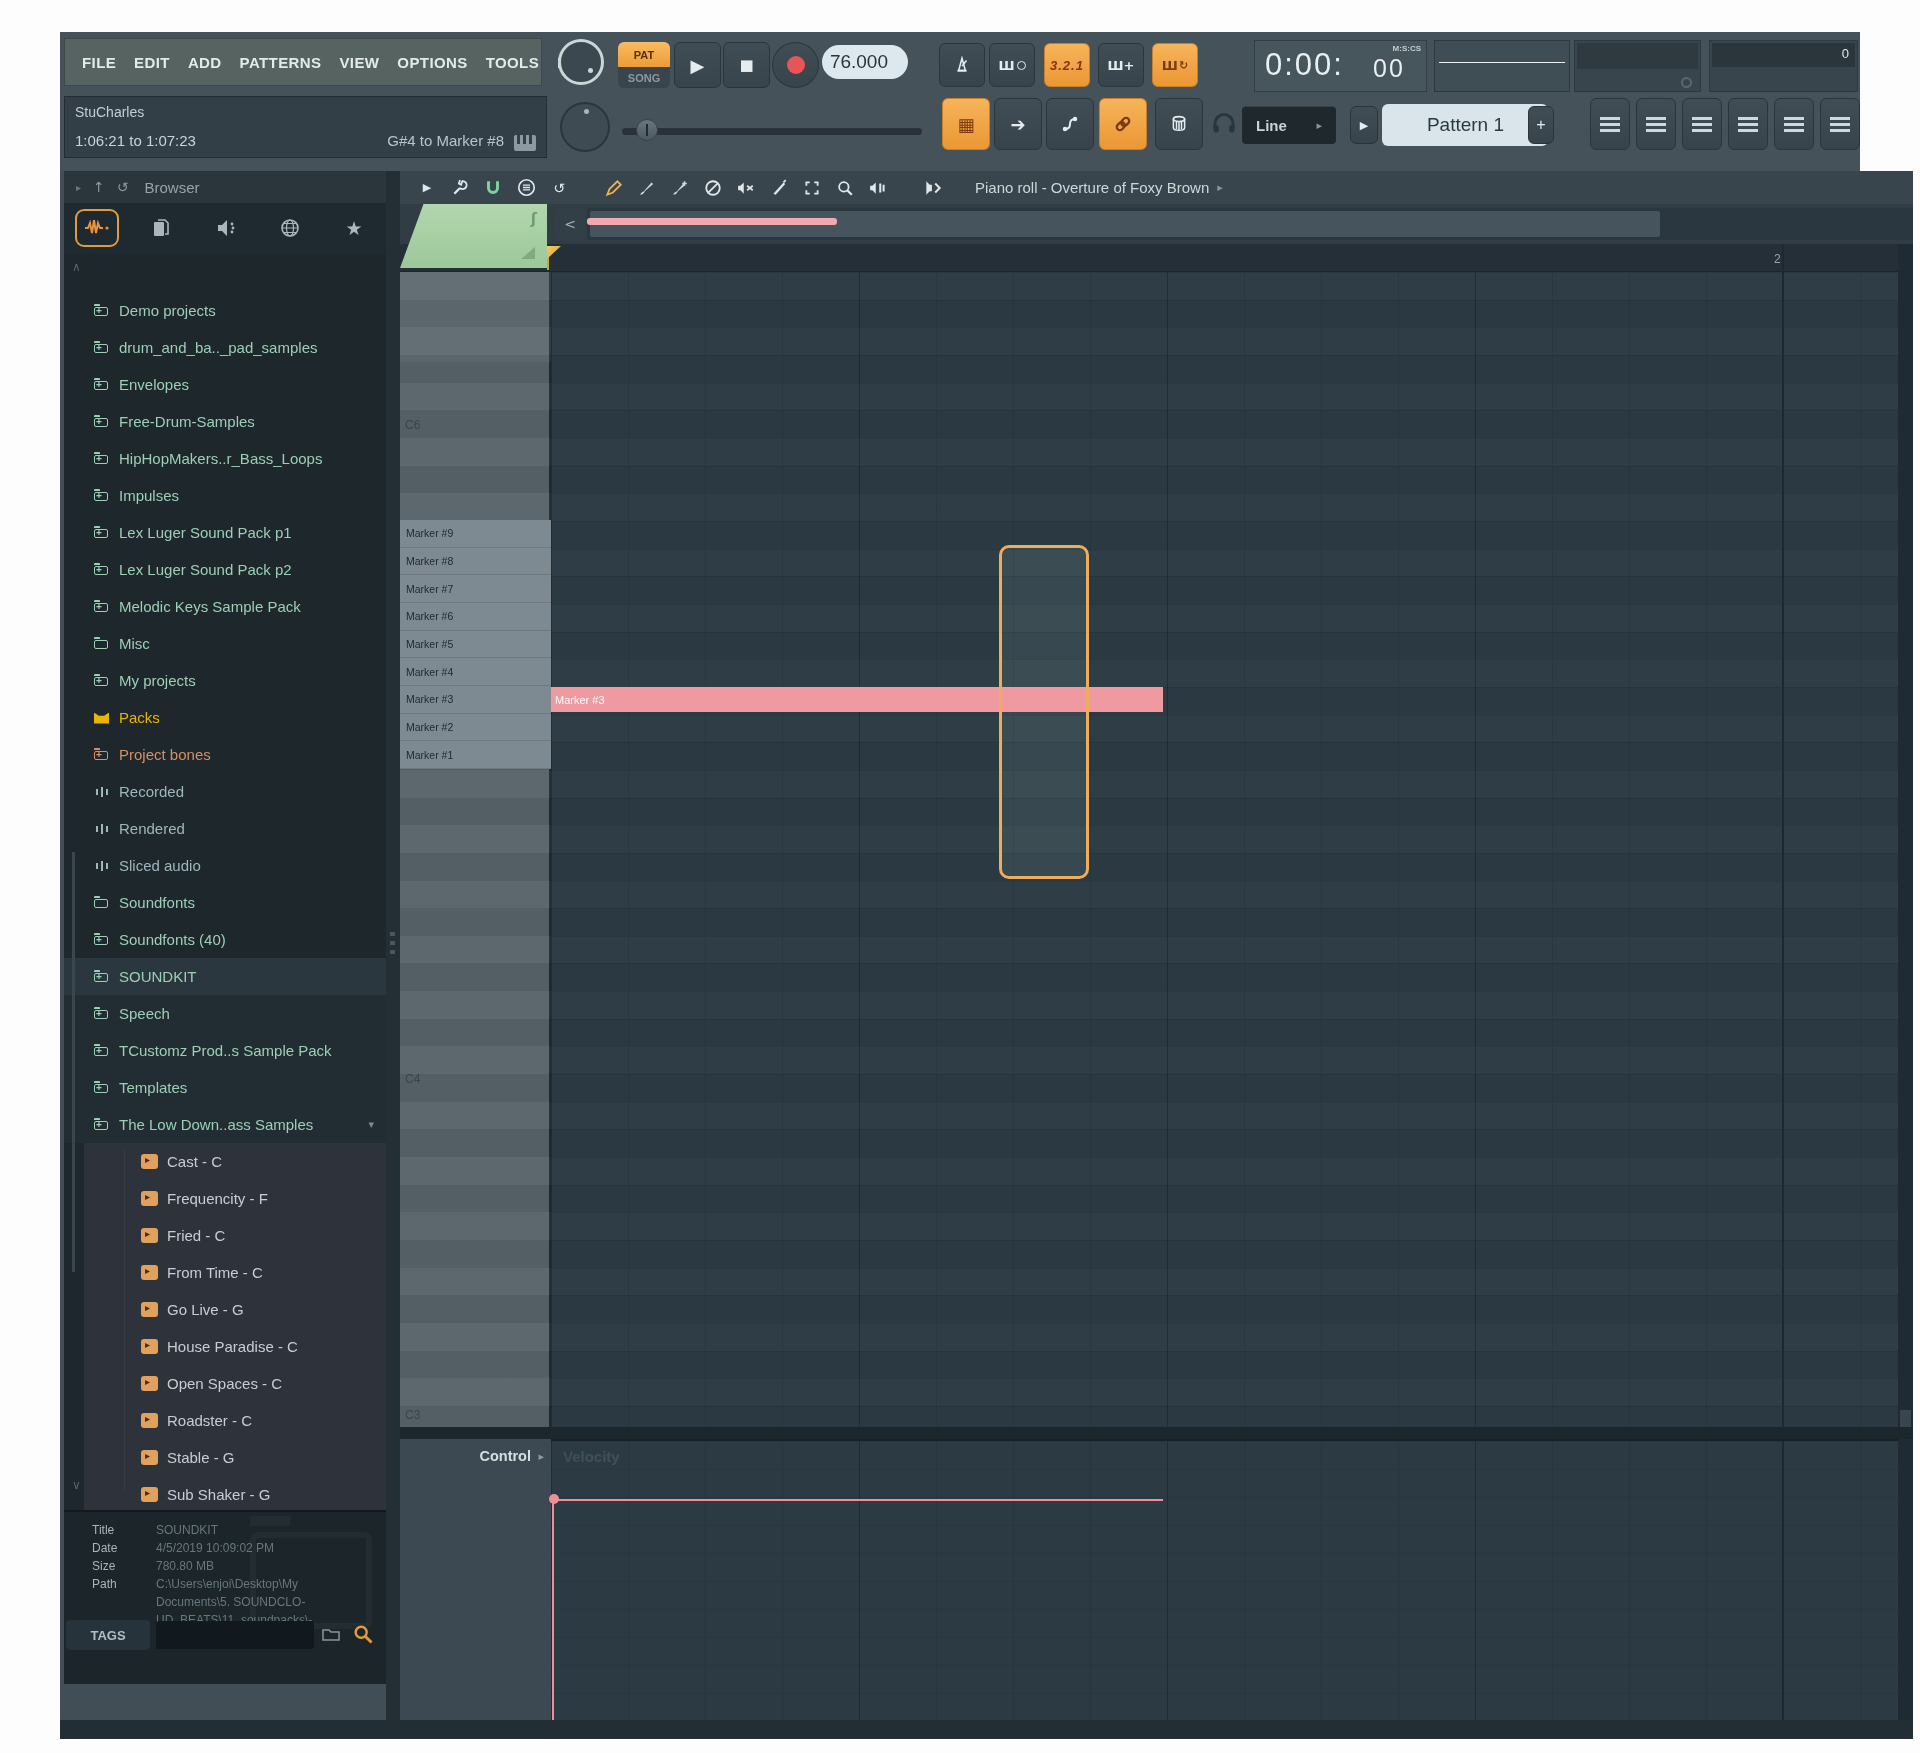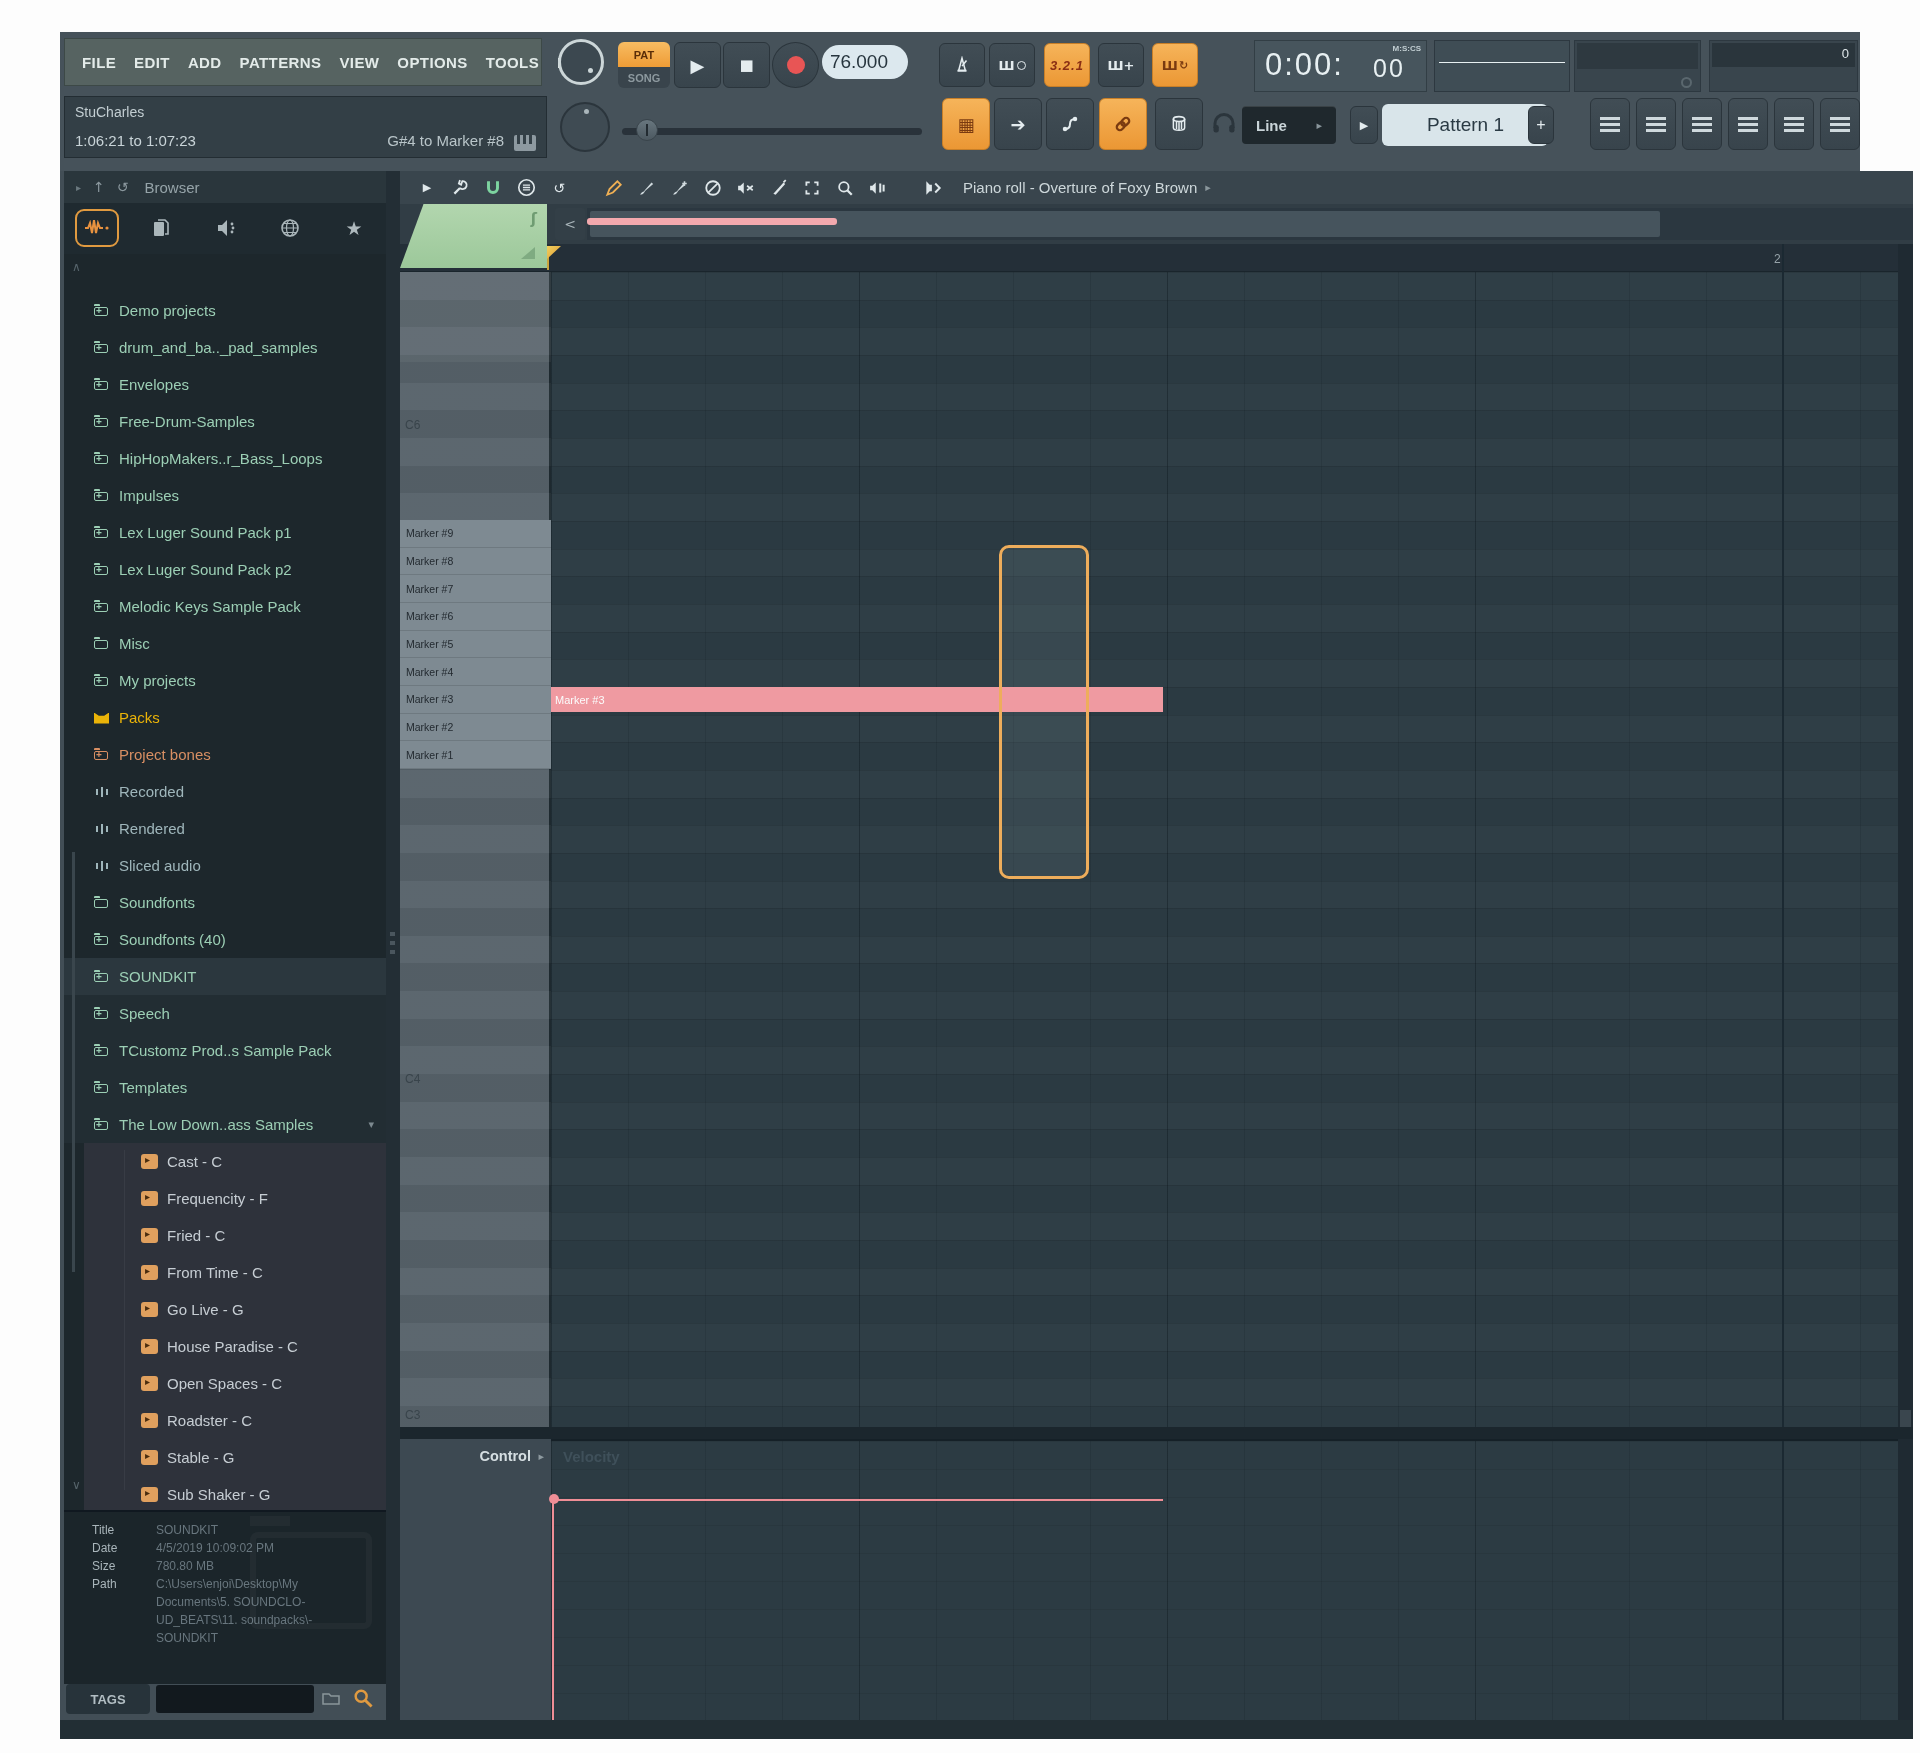--- a/index.html
+++ b/index.html
@@ -93,32 +93,32 @@
   .sb-scrollup{left:12px;top:228px;color:#56646b;font-size:12px;}
   .sb-scrolldn{left:12px;top:1446px;color:#56646b;font-size:12px;}
   .sb-scrollhandle{left:12px;top:820px;width:3px;height:420px;background:#3a464d;}
   .treeguide{left:64px;top:1118px;width:1px;height:340px;background:rgba(255,255,255,.05);}
   .sb-info{left:4px;top:1478px;width:322px;height:174px;background:#1b252a;border-top:2px solid #101820;box-sizing:border-box;padding:9px 0 0 28px;color:#68767e;font-size:12px;line-height:1.5;}
   .inforow{display:flex;}
   .ilabel{width:64px;color:#a9b5ba;flex:none;}
   .ival{width:215px;}
   .watermark{left:190px;top:1500px;width:110px;height:85px;border:6px solid rgba(255,255,255,.035);border-radius:8px;}
   .watermark:before{content:"";position:absolute;left:-6px;top:-22px;width:40px;height:10px;background:rgba(255,255,255,.035);}
-  .sb-tags{left:4px;top:1652px;width:322px;height:48px;}
+  .sb-tags{left:4px;top:1588px;width:322px;height:48px;}
   .tagsbtn{position:absolute;left:2px;top:0;width:84px;height:30px;background:#27333a;border-radius:4px;color:#b2bec3;font-weight:bold;font-size:13px;display:flex;align-items:center;justify-content:center;}
   .tagsinput{position:absolute;left:92px;top:1px;width:158px;height:28px;background:#12191e;border-radius:3px;}
   .tagsfolder{position:absolute;left:258px;top:7px;color:#8a969b;}
   .bottomchrome{left:0;top:1688px;width:1853px;height:19px;background:#222e34;}
   .midstrip{left:326px;top:139px;width:14px;height:1549px;background:#232e35;}
   .grip{left:330px;top:900px;width:5px;height:26px;background:repeating-linear-gradient(180deg,#4a565e 0 4px,transparent 4px 9px);}
   
   .pr-toolbar{left:340px;top:139px;width:1513px;height:33px;background:#39454d;display:flex;align-items:center;padding-left:16px;box-sizing:border-box;}
   .pricon{width:22px;height:22px;margin-right:11px;display:flex;align-items:center;justify-content:center;color:#dfe7ea;font-size:14px;flex:none;}
   .gap1{width:22px;}
-  .pr-title{color:#cdd7da;font-size:15px;margin-left:8px;white-space:nowrap;}
+  .pr-title{color:#cdd7da;font-size:15px;margin-left:20px;white-space:nowrap;}
   .pr-title-chev{color:#8a969c;font-size:11px;margin-left:8px;}
   .pr-scrollrow{left:340px;top:172px;width:1513px;height:40px;background:#313d45;}
   .flap{position:absolute;left:0;top:0;width:147px;height:64px;background:linear-gradient(#b2d6ae,#9cc89a);clip-path:polygon(16% 0,100% 0,100% 100%,0 100%);z-index:3;}
   .flap .slideg{position:absolute;right:10px;top:6px;color:#6f9c72;font-size:15px;font-weight:bold;}
   .flap .trig{position:absolute;right:12px;bottom:9px;width:0;height:0;border-left:14px solid transparent;border-bottom:12px solid #7fab81;}
   .backbtn{position:absolute;left:155px;top:4px;width:30px;height:32px;background:#333f47;border-radius:3px;color:#a9b5ba;display:flex;align-items:center;justify-content:center;font-size:14px;}
   .scrolltrack{position:absolute;left:187px;top:4px;right:0;height:32px;background:#2b3740;}
   .scrollhandle{position:absolute;left:3px;top:3px;width:1070px;height:26px;background:#46545d;border-radius:2px;}
   .scrollpink{position:absolute;left:0px;top:10px;width:250px;height:7px;background:#f3a9ae;border-radius:3px;z-index:2;}
   .pr-timeline{left:340px;top:212px;width:1513px;height:28px;background:#242f38;border-bottom:1px solid #1a252c;box-sizing:border-box;}

